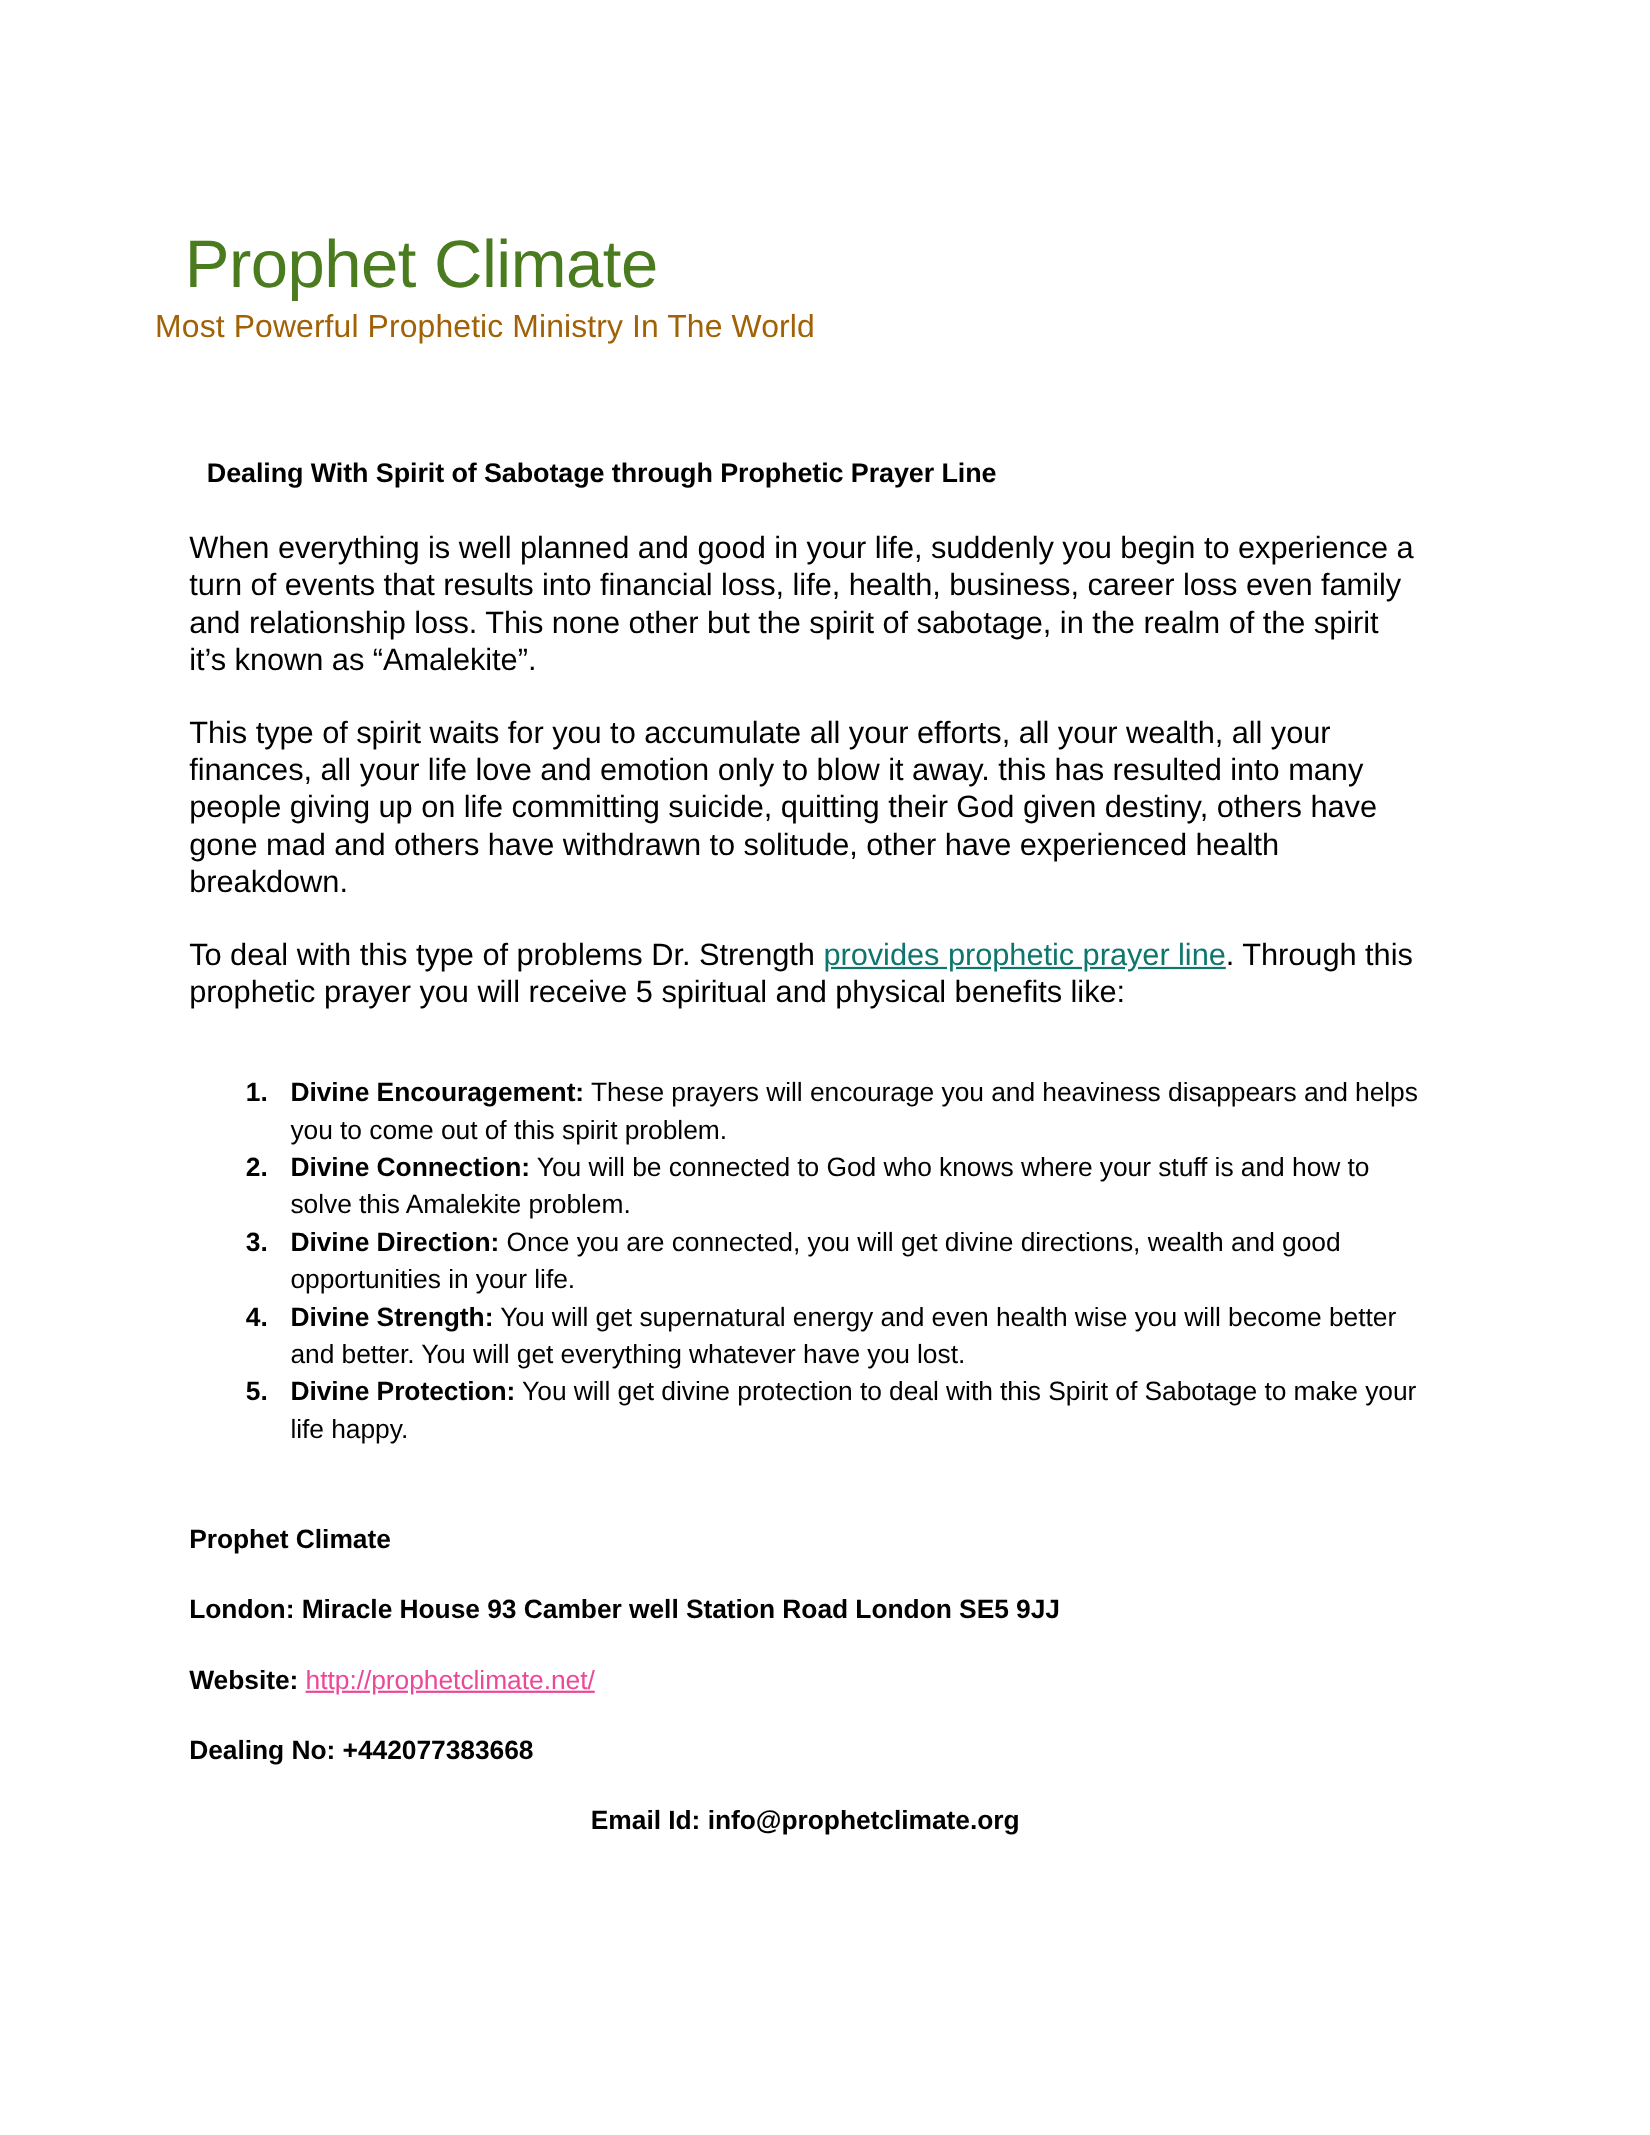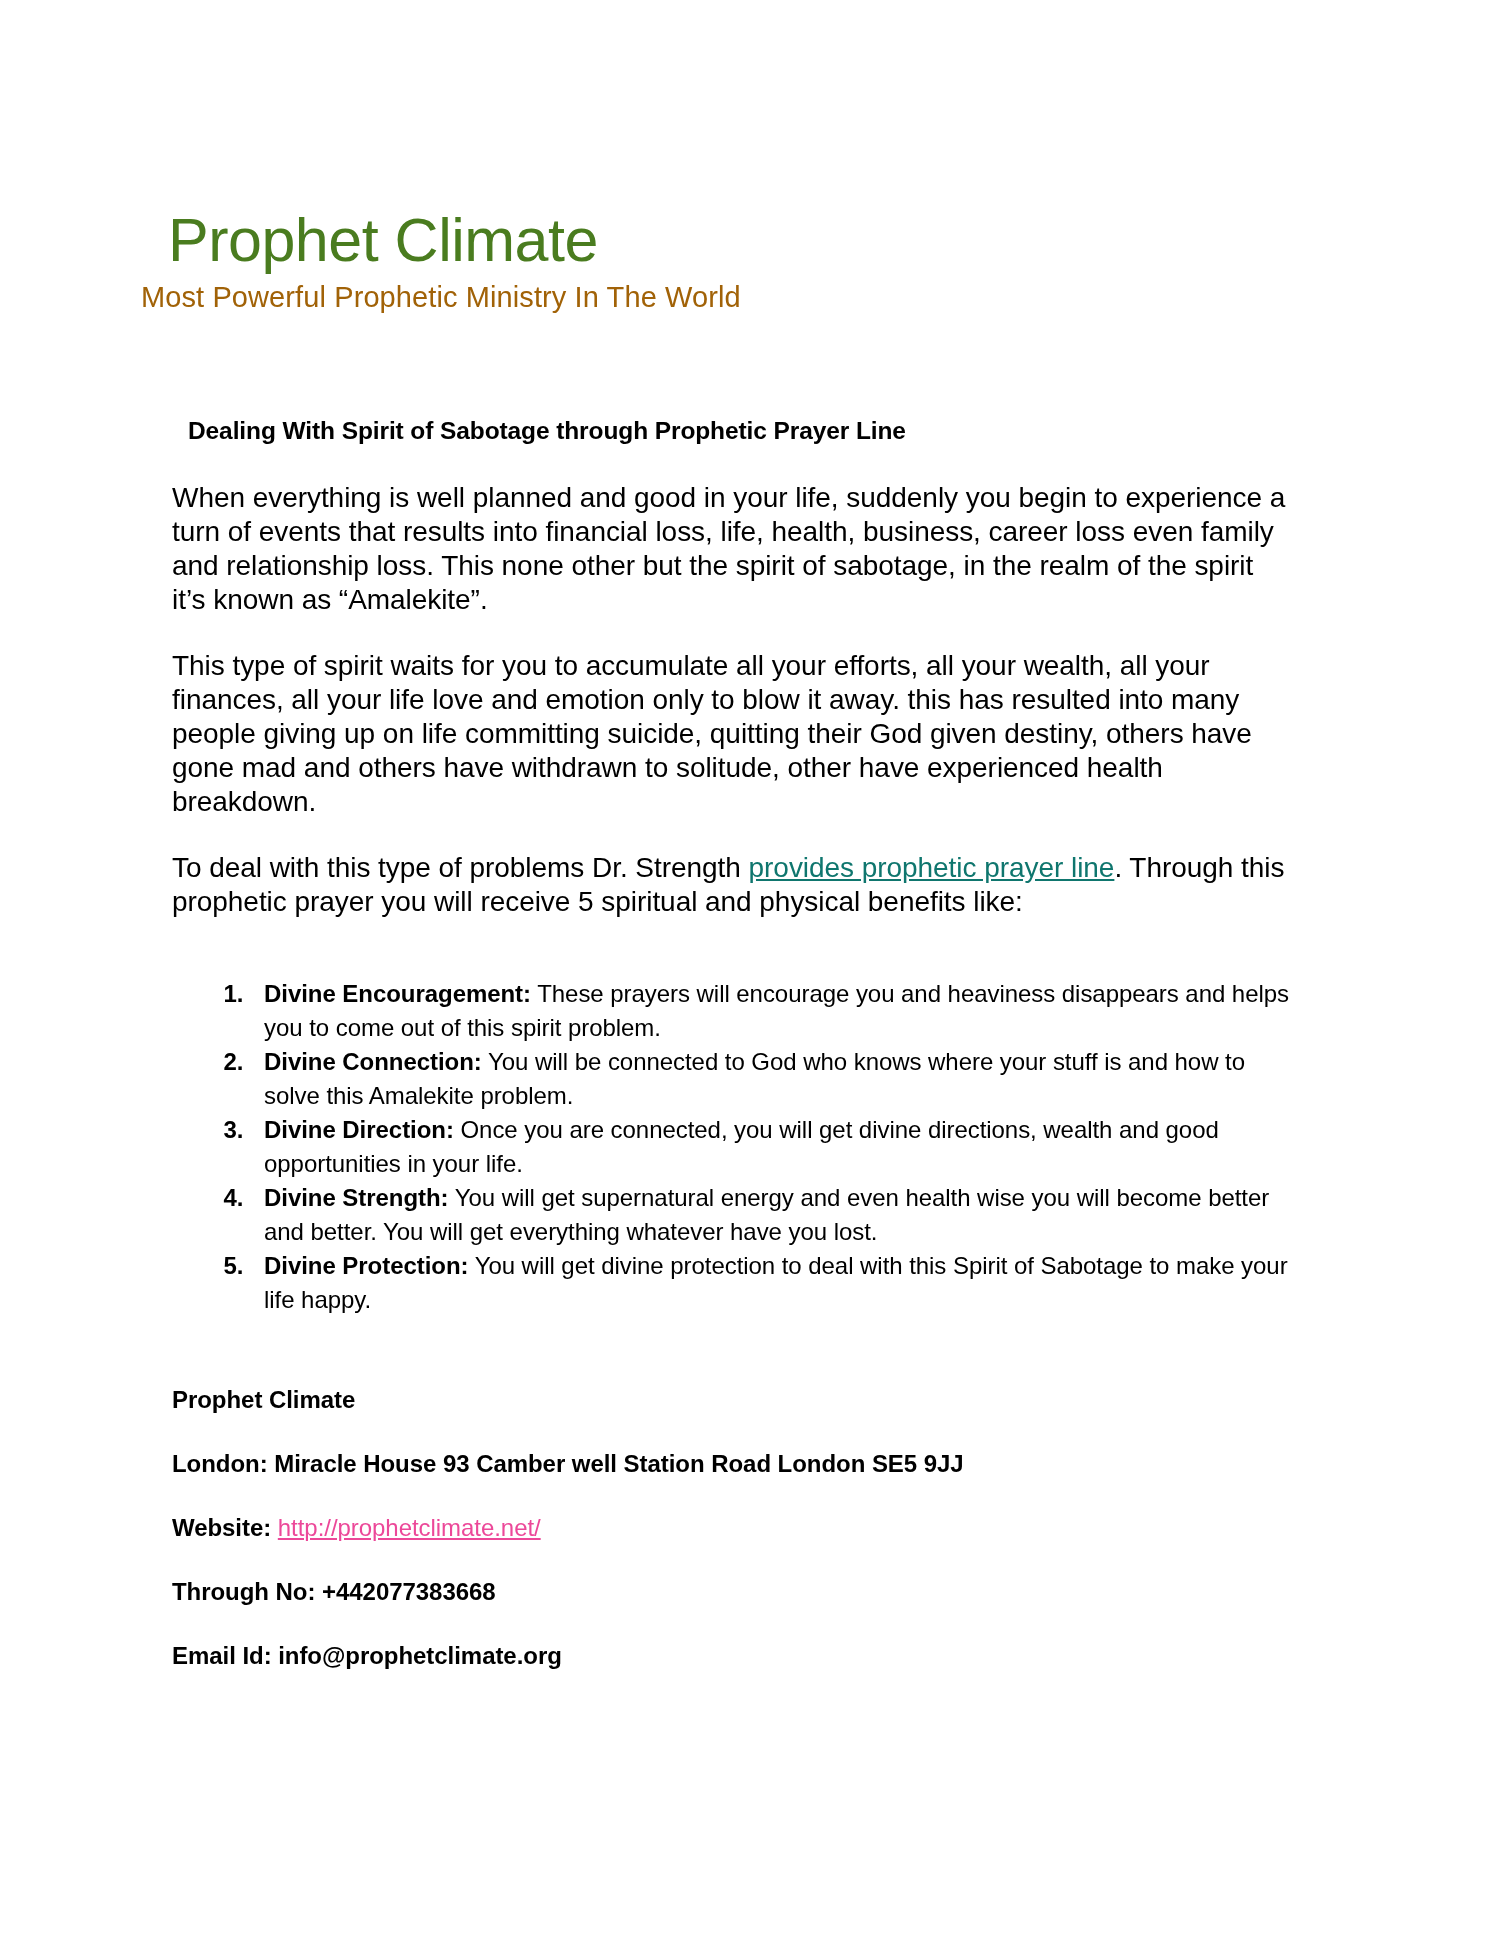--- a/index.html
+++ b/index.html
@@ -113,20 +113,21 @@
   }
   .footer-line {
     font-size: 24px;
     line-height: 34px;
     font-weight: bold;
     margin: 0 0 30px 0;
     letter-spacing: -0.05px;
   }
   .footer-line:last-child {
     margin-bottom: 16px;
+    text-align: center;
   }
   .footer-label {
     font-weight: bold;
   }
   .footer-value {
     font-weight: bold;
   }
   .web-link {
     color: #ec4899;
     text-decoration: underline;
@@ -187,21 +188,21 @@
         <span class="footer-label">London:</span>
         <span class="footer-value">Miracle House 93 Camber well Station Road London SE5 9JJ</span>
       </p>
 
       <p class="footer-line">
         <span class="footer-label">Website:</span>
         <a href="#" class="web-link">http://prophetclimate.net/</a>
       </p>
 
       <p class="footer-line">
-        <span class="footer-label">Through No:</span>
+        <span class="footer-label">Dealing No:</span>
         <span class="footer-value">+442077383668</span>
       </p>
 
       <p class="footer-line">
         <span class="footer-label">Email Id:</span>
         <span class="footer-value">info@prophetclimate.org</span>
       </p>
 
     </div>
   </div>

